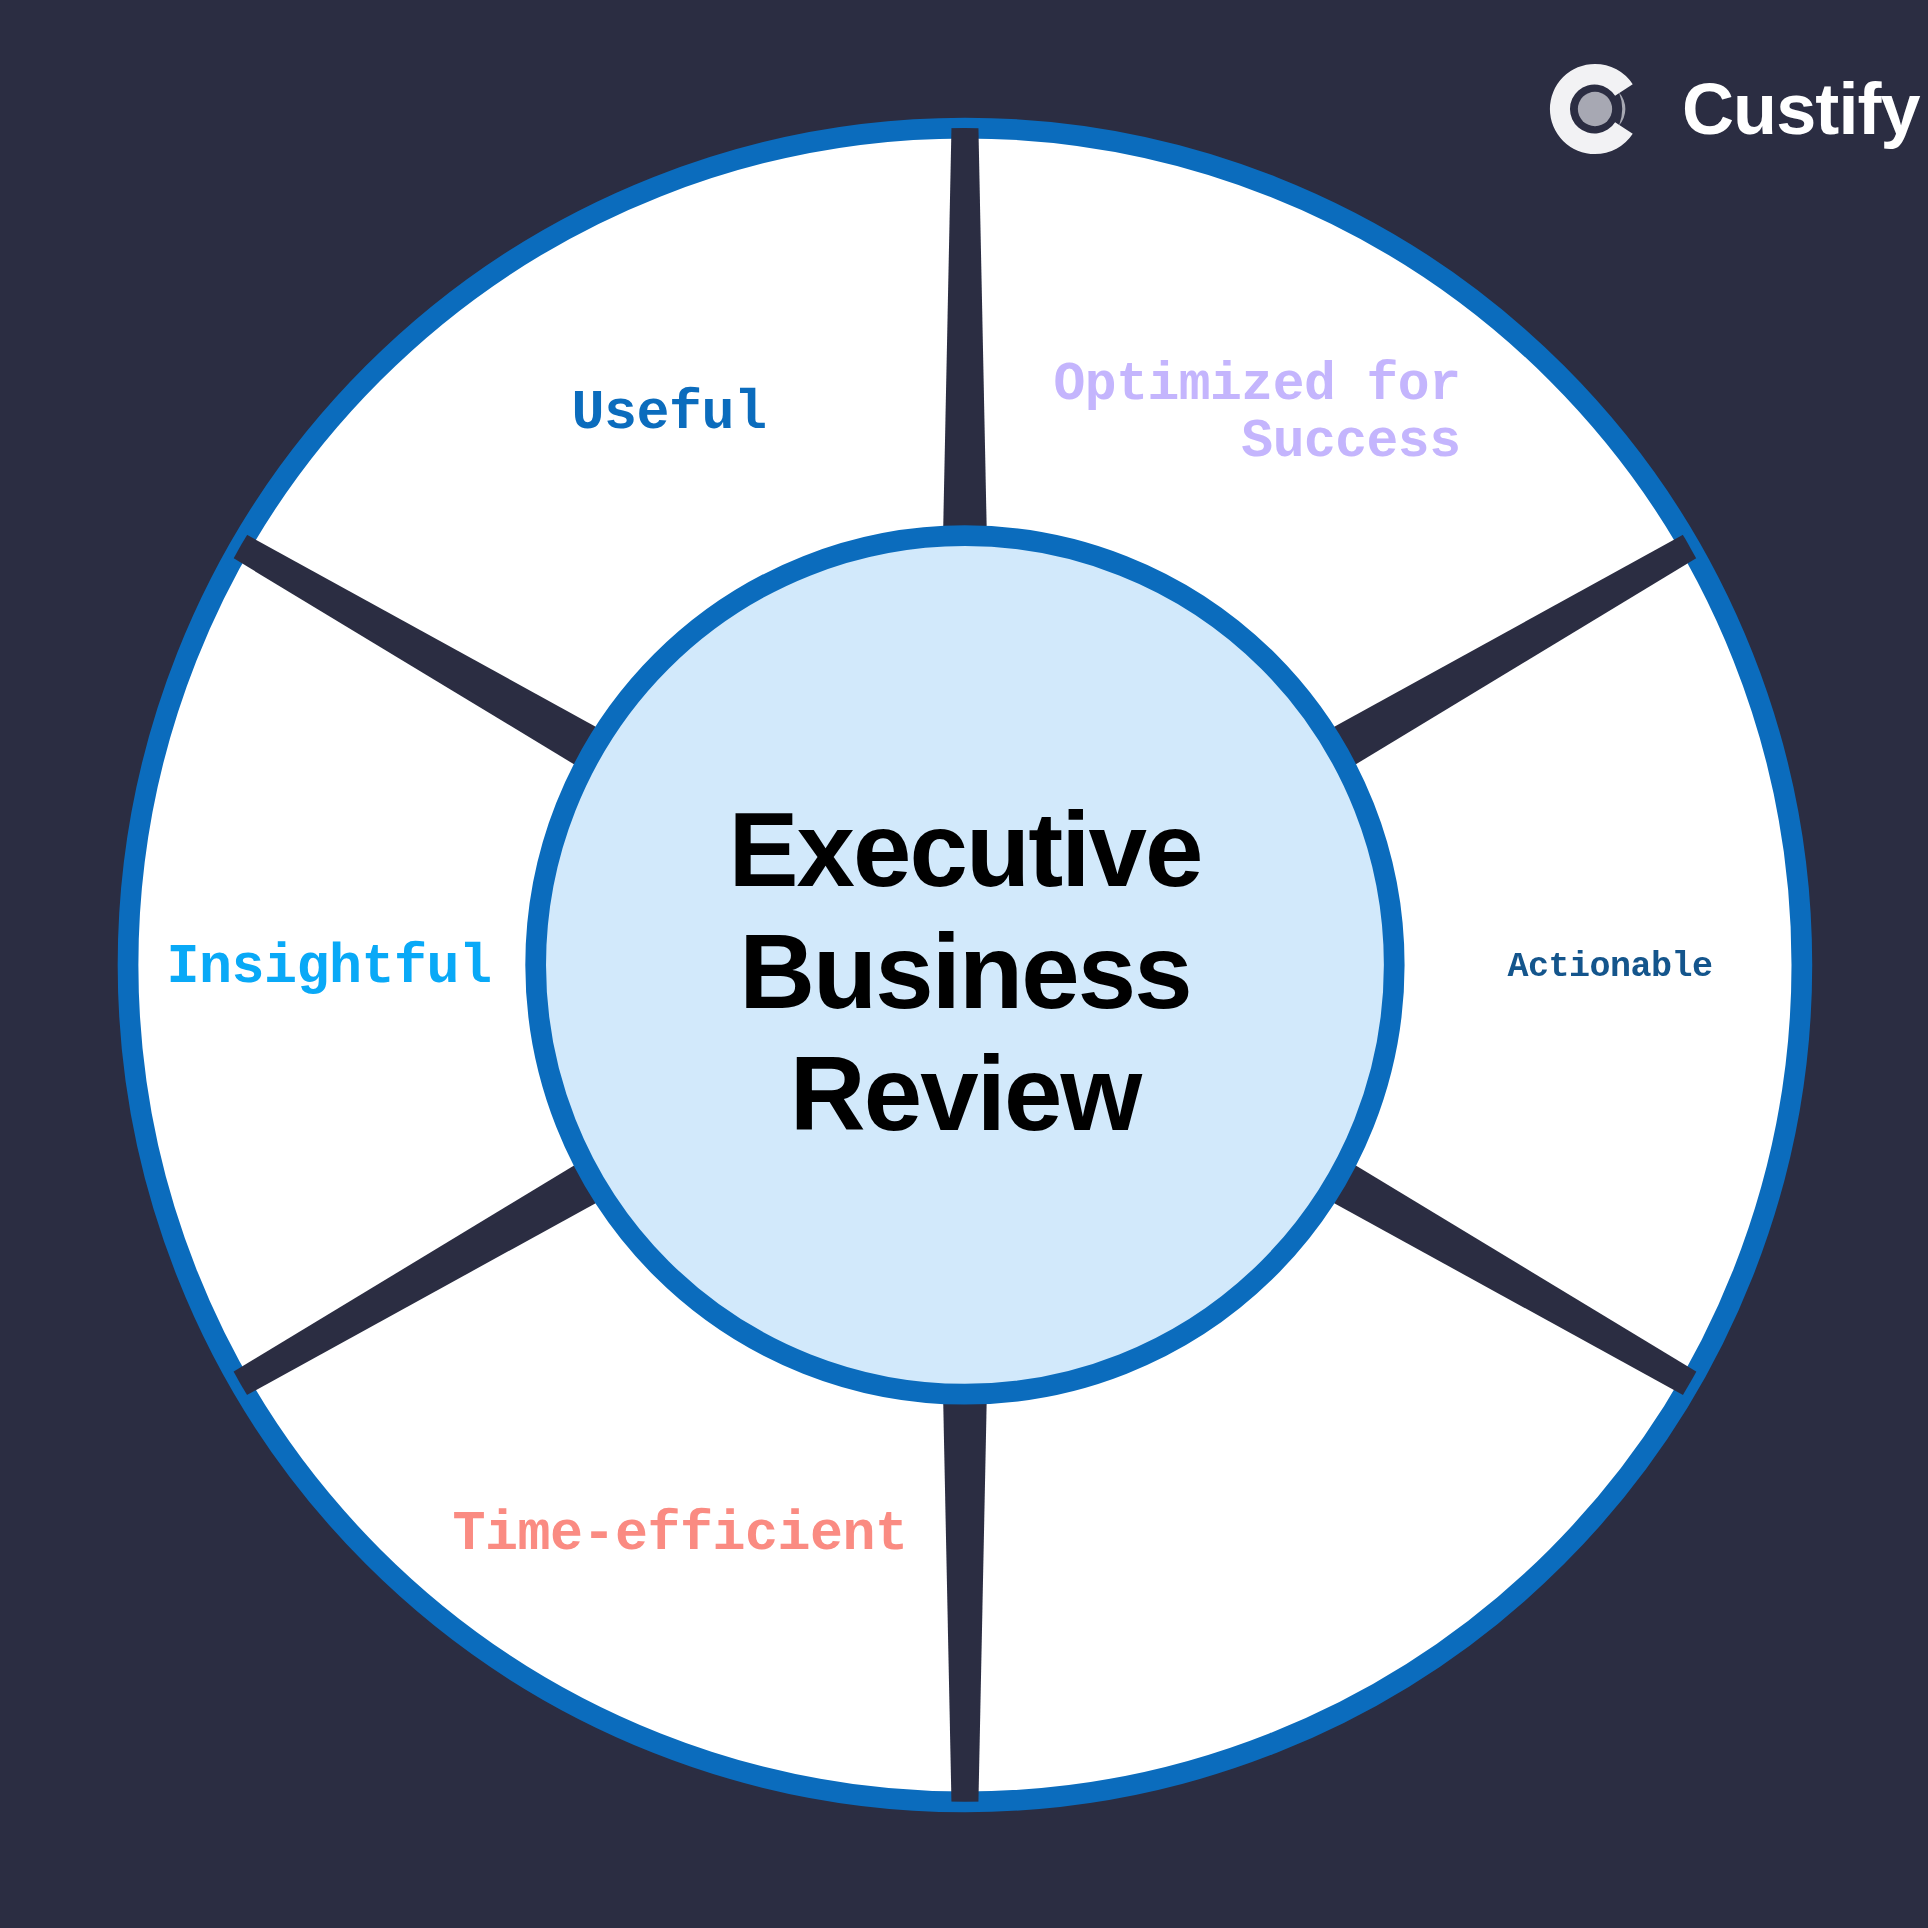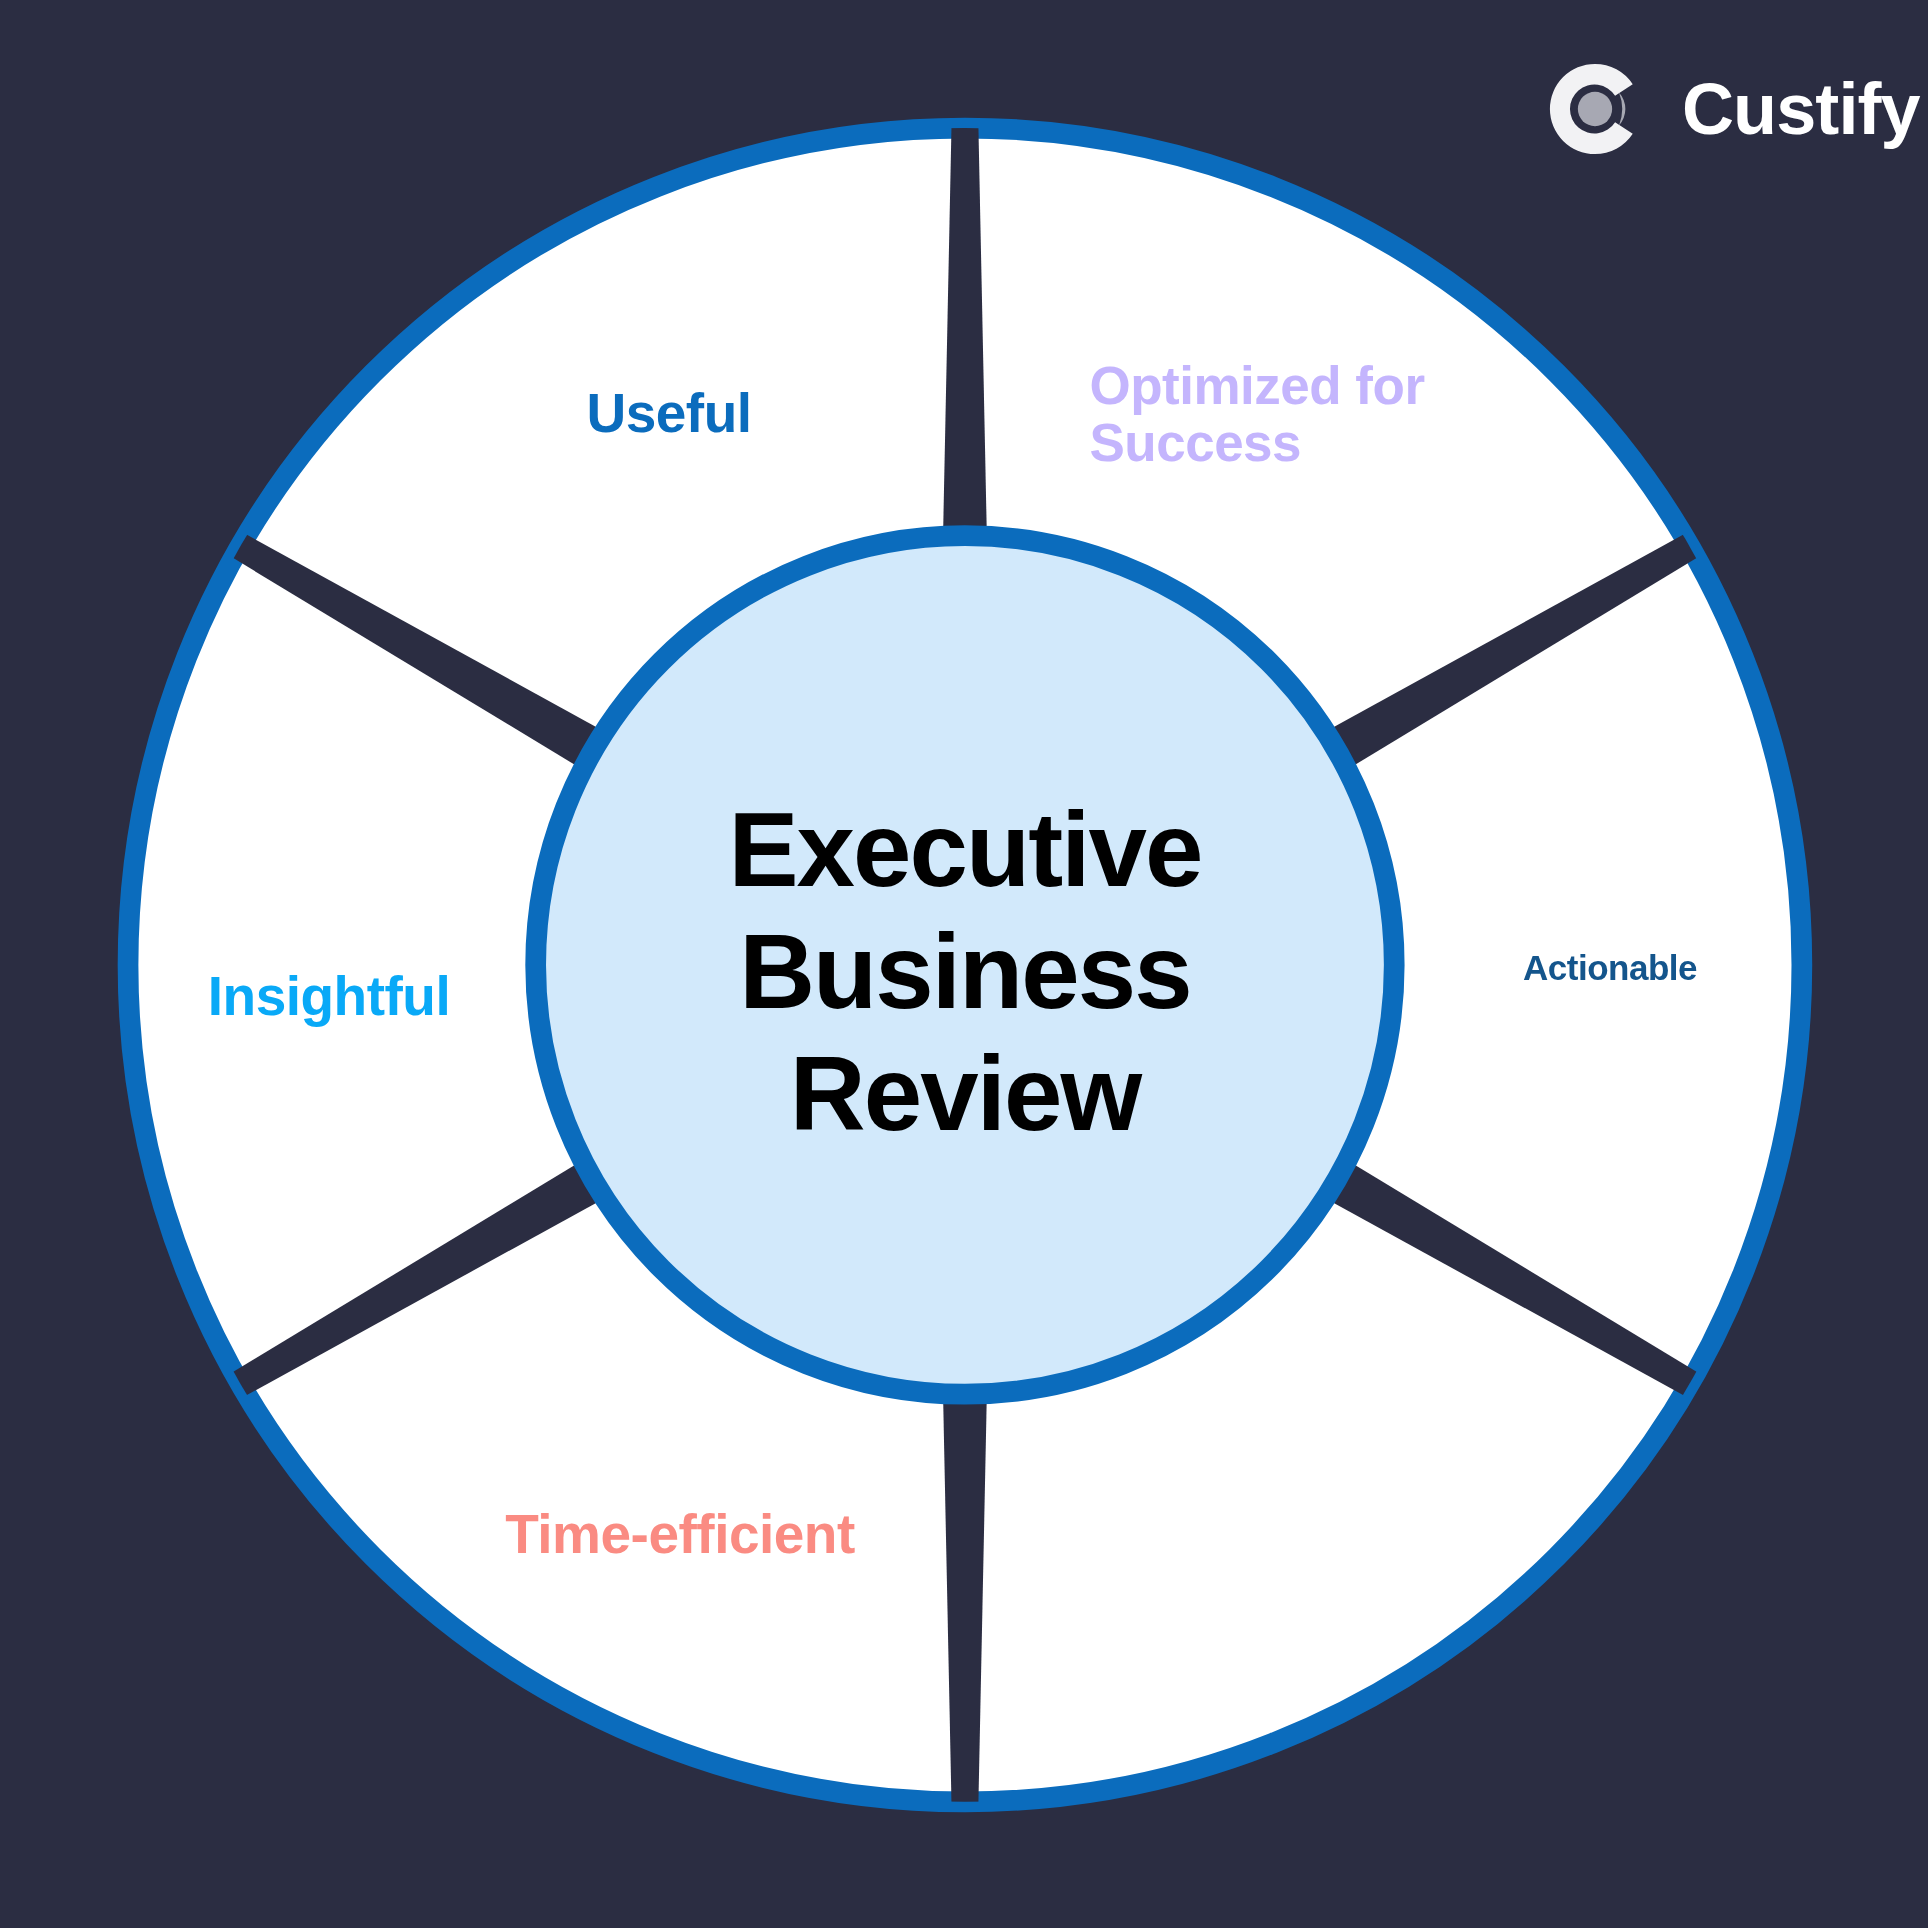--- a/index.html
+++ b/index.html
@@ -49,26 +49,26 @@
     position: absolute;
     left: 0;
     top: 0;
     width: 1928px;
     height: 1928px;
   }
 
   
   .seg-label {
     position: absolute;
-    text-align: left;
+    text-align: right;
     font-weight: bold;
     line-height: 1.08;
     white-space: pre-line;
     transform: translate(-50%, -50%);
-    font-family: Liberation Sans, sans-serif;
+    font-family: Liberation Mono, monospace;
     letter-spacing: -0.5px;
   }
 
   .center-label {
     position: absolute;
     left: 965px;
     top: 972px;
     transform: translate(-50%, -50%);
     width: 659px;
     text-align: center;
@@ -149,16 +149,16 @@
   <div class="seg-label" style="left:669px; top:414px; color:#0b6cbd; font-size:55px;">Useful</div>
 
   <div class="seg-label" style="left:1257px; top:414px; color:#c4b5fd; font-size:53px;">Optimized for
 Success</div>
 
   <div class="seg-label" style="left:1610px; top:968px; color:#14558c; font-size:35px;">Actionable</div>
 
 
   <div class="seg-label" style="left:680px; top:1535px; color:#fa8b82; font-size:55px;">Time-efficient</div>
 
-  <div class="seg-label" style="left:329px; top:968px; color:#09a9f7; font-size:55px;margin-top:29px;">Insightful</div>
+  <div class="seg-label" style="left:329px; top:968px; color:#09a9f7; font-size:55px;">Insightful</div>
 
 </div>
 
 
 </body></html>

